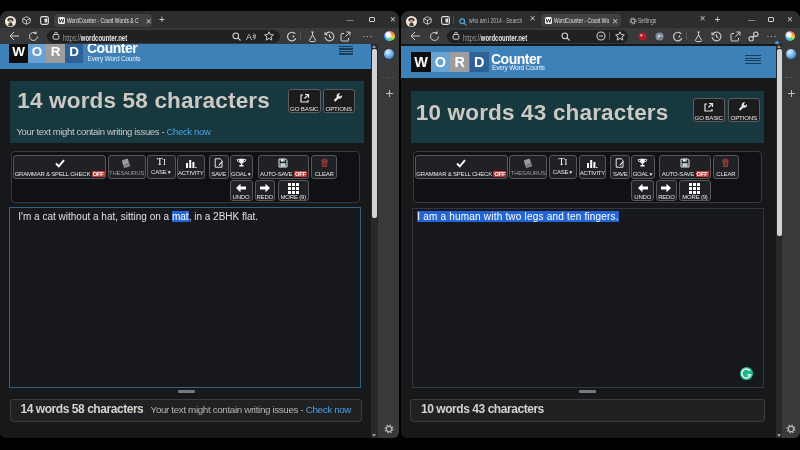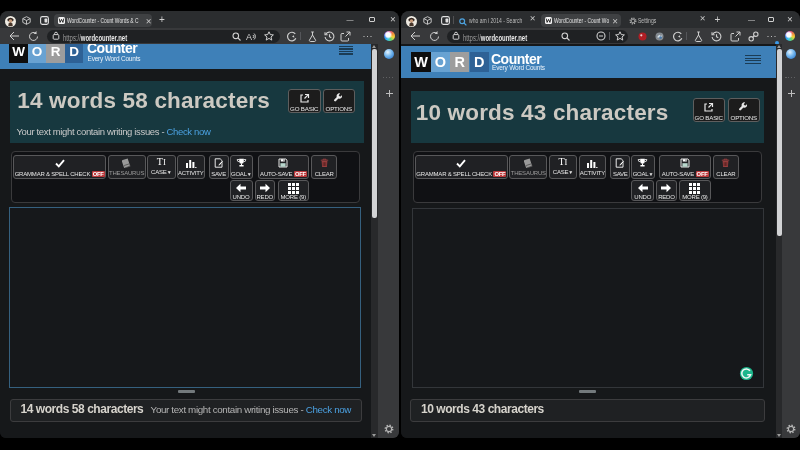--- a/index.html
+++ b/index.html
@@ -318,20 +318,21 @@
                   <rect x="4" y="8" width="3" height="3"></rect>
                   <rect x="8" y="8" width="3" height="3"></rect>
                 </g>
               </svg>
             </span>
             <span class="lb">MORE (9)</span>
           </div>
         </div>
 
     <div class="tarea" style="left:9.3px; top:163.3px; width:352px; height:181px; border:1px solid #35607f;"></div>
+    <div class="tatext" style="left:18.3px; top:166.2px;">I'm a cat without a hat, sitting on a <span class="sel">mat</span>, in a 2BHK flat.</div>
     <div class="grip" style="left:177.5px; top:346px;"></div>
 
     <div class="footer" style="left:10px; top:354.7px; width:352px;">
       <span class="fbold" style="position:absolute; left:9.5px; top:2.6px;">14 words 58 characters</span>
       <span class="fgray" style="position:absolute; left:139.6px; top:4.8px;">Your text might contain writing issues - <span class="lnk">Check now</span></span>
     </div>
   </div>
 
   <div class="sbtrack" style="left:371px; width:6.5px;"></div>
   <div class="sbarr" style="left:372.3px; top:33.8px; border-left:2.8px solid transparent; border-right:2.8px solid transparent; border-bottom:3.5px solid #9a9a9a;"></div>
@@ -648,20 +649,21 @@
                   <rect x="4" y="8" width="3" height="3"></rect>
                   <rect x="8" y="8" width="3" height="3"></rect>
                 </g>
               </svg>
             </span>
             <span class="lb">MORE (9)</span>
           </div>
         </div>
 
     <div class="tarea" style="left:11.2px; top:164px; width:352px; height:180px; border:1px solid #33363a;"></div>
+    <div class="tatext" style="left:16.8px; top:166.2px; letter-spacing:0.2px;"><span class="sel">I am a human with two legs and ten fingers.</span></div>
     <div class="abs" id="gramm" style="left:337.5px; top:321px;">
           <svg width="17" height="17" viewBox="0 0 17 17">
             <path d="M1.5 8.5 a7 7 0 1 1 7 7 h-6 a1 1 0 0 1-1-1 z" fill="#15181b"></path>
             <circle cx="8.5" cy="8.5" r="6.6" fill="#1db68c"></circle>
             <path d="M12 5.8 a4.5 4.5 0 1 0 0.6 4 h-3.4" stroke="#f2f6f5" stroke-width="1.5" fill="none"></path>
           </svg>
         </div>
     <div class="grip" style="left:178px; top:346px;"></div>
 
     <div class="footer" style="left:9.5px; top:354.7px; width:355px;">

